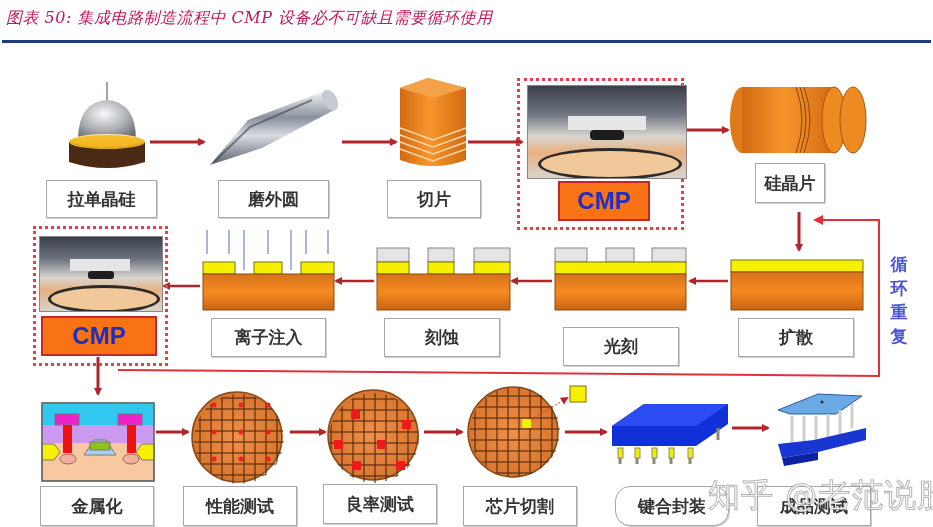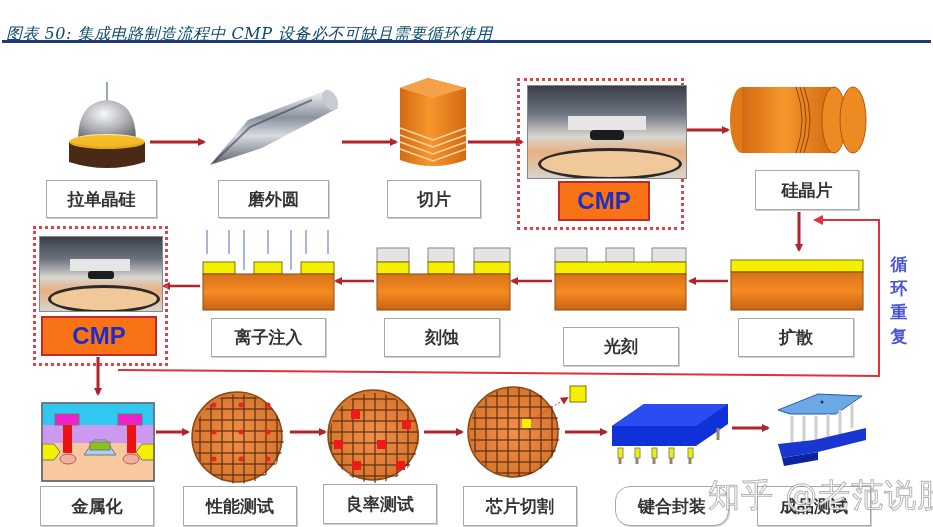--- a/index.html
+++ b/index.html
@@ -1,19 +1,19 @@
 <!DOCTYPE html>
 <html><head>
 <meta charset="utf-8">
 <style>
   html, body { margin:0; padding:0; background:#ffffff; }
   body { width:933px; height:527px; position:relative; overflow:hidden;
          font-family:"DejaVu Sans","Liberation Sans",sans-serif; }
   .title { position:absolute; left:6px; top:8px; font-size:16px; font-style:italic;
-           color:#0c4a6e; letter-spacing:0.5px; white-space:nowrap; font-family:"DejaVu Serif",serif;margin-top:16px; }
+           color:#be185d; letter-spacing:0.5px; white-space:nowrap; font-family:"DejaVu Serif",serif; }
   .title-rule { position:absolute; left:2px; top:40px; width:929px; height:3px; background:#1f3c7a; }
   .lbl { position:absolute; background:#fff; border:1.5px solid #a8a8a8; box-shadow:1px 1px 0 #cfcfcf;
          display:flex; align-items:center; justify-content:center; font-size:17px; font-weight:bold;
          color:#333; font-family:"DejaVu Sans",sans-serif; box-sizing:border-box; }
   .cmp-lbl { position:absolute; background:#f97316; border:2.5px solid #c0282d;
              display:flex; align-items:center; justify-content:center; font-size:24px; font-weight:bold;
              color:#1c2fbf; font-family:"Liberation Sans",sans-serif; box-sizing:border-box; }
   .dash-box { position:absolute; border:3px dotted #e0424a; box-sizing:border-box; }
   .photo { position:absolute; overflow:hidden; border:1px solid #888; }
   .loop-text { position:absolute; left:889px; top:252px; width:20px; font-size:17px; line-height:24px;
@@ -275,21 +275,21 @@
 <div class="photo" style="left:39px;top:236px;width:122px;height:74px;background:linear-gradient(180deg,#3a3e48 0%,#6d7480 30%,#d9d6d0 55%,#e8b080 72%,#d8d4cc 100%);">
   <div style="position:absolute;left:8px;top:48px;width:106px;height:22px;border-radius:50%;border:3px solid #2a2a2a;background:#f0c89a;"></div>
   <div style="position:absolute;left:30px;top:22px;width:60px;height:12px;background:#e6e6e6;"></div>
   <div style="position:absolute;left:48px;top:34px;width:26px;height:8px;background:#1c1c1c;border-radius:3px;"></div>
 </div>
 <div class="cmp-lbl" style="left:41px;top:316px;width:116px;height:40px;">CMP</div>
 
 <div class="lbl" style="left:46px;top:180px;width:111px;height:38px;">拉单晶硅</div>
 <div class="lbl" style="left:218px;top:180px;width:111px;height:38px;">磨外圆</div>
 <div class="lbl" style="left:387px;top:180px;width:94px;height:38px;">切片</div>
-<div class="lbl" style="left:755px;top:170px;width:104px;height:40px;">硅晶片</div>
+<div class="lbl" style="left:755px;top:163px;width:70px;height:40px;">硅晶片</div>
 
 <div class="lbl" style="left:738px;top:318px;width:116px;height:39px;">扩散</div>
 <div class="lbl" style="left:563px;top:327px;width:116px;height:39px;">光刻</div>
 <div class="lbl" style="left:384px;top:318px;width:116px;height:39px;">刻蚀</div>
 <div class="lbl" style="left:211px;top:318px;width:115px;height:39px;">离子注入</div>
 
 <div class="loop-text">循环重复</div>
 
 <div class="lbl" style="left:40px;top:486px;width:114px;height:40px;">金属化</div>
 <div class="lbl" style="left:183px;top:486px;width:114px;height:40px;">性能测试</div>

